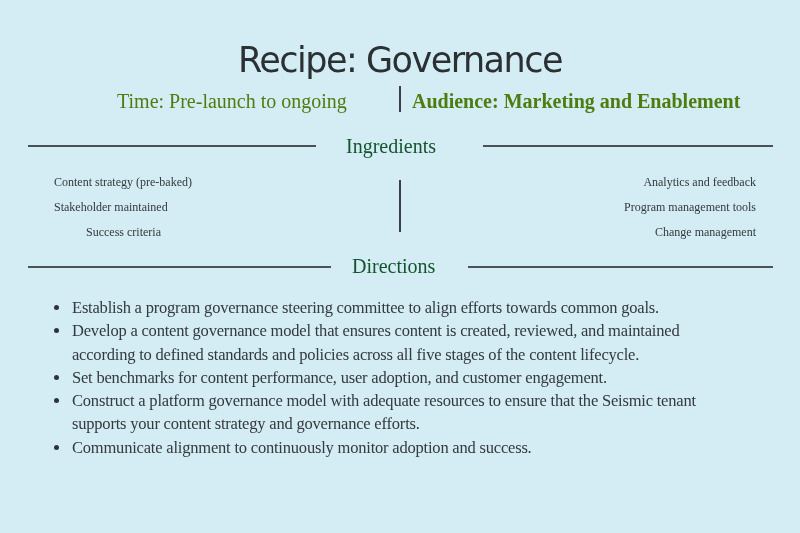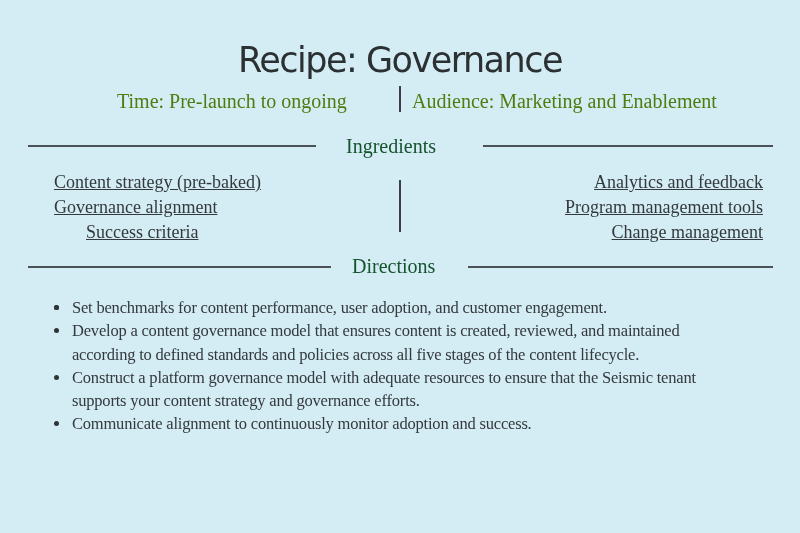--- a/index.html
+++ b/index.html
@@ -30,21 +30,21 @@
     .meta {
       position: absolute;
       top: 86px;
       height: 30px;
       font-size: 20px;
       line-height: 30px;
       color: #4d7c0f;
       white-space: nowrap;
     }
     .meta-time { left: 117px; }
-    .meta-aud { left: 412px; }
+    .meta-aud { left: 412px; font-weight: bold; }
     .meta-divider {
       position: absolute;
       left: 399px;
       top: 86px;
       width: 2px;
       height: 26px;
       background: #3a4044;
     }
     .hline {
       position: absolute;
@@ -53,28 +53,27 @@
     }
     .section-heading {
       position: absolute;
       font-size: 20px;
       line-height: 26px;
       color: #14532d;
       white-space: nowrap;
     }
     .ing-item {
       position: absolute;
-      font-size: 18px;
+      font-size: 12px;
       line-height: 24px;
       white-space: nowrap;
       color: #33393c;
-      text-decoration: underline;
     }
     .ing-left { left: 54px; }
-    .ing-right { right: 37px; }
+    .ing-right { right: 44px; }
     .ing-divider {
       position: absolute;
       left: 399px;
       top: 180px;
       width: 2px;
       height: 52px;
       background: #3a4044;
     }
     .directions {
       position: absolute;
@@ -111,47 +110,48 @@
 <div class="meta meta-time">Time: Pre-launch to ongoing</div>
 <div class="meta-divider"></div>
 <div class="meta meta-aud">Audience: Marketing and Enablement</div>
 
 <div class="hline" style="left:28px; top:145px; width:288px;"></div>
 <div class="section-heading" style="left:346px; top:133px;">Ingredients</div>
 <div class="hline" style="left:483px; top:145px; width:290px;"></div>
 
 <div>
   <div class="ing-item ing-left" style="top:170px;">Content strategy (pre-baked)</div>
-  <div class="ing-item ing-left" style="top:195px;">Governance alignment</div>
+  <div class="ing-item ing-left" style="top:195px;">Stakeholder maintained</div>
   <div class="ing-item ing-left" style="top:220px;margin-left:32px;">Success criteria</div>
 </div>
 
 <div class="ing-divider"></div>
 
 <div>
   <div class="ing-item ing-right" style="top:170px;">Analytics and feedback</div>
   <div class="ing-item ing-right" style="top:195px;">Program management tools</div>
   <div class="ing-item ing-right" style="top:220px;">Change management</div>
 </div>
 
 <div class="hline" style="left:28px; top:266px; width:303px;"></div>
 <div class="section-heading" style="left:352px; top:253px;">Directions</div>
 <div class="hline" style="left:468px; top:266px; width:305px;"></div>
 
 <ul class="directions">
   <li>
     <span class="bullet"></span>
+    <span>Establish a program governance steering committee to align efforts towards common goals.</span>
+  </li>
+  <li>
+    <span class="bullet"></span>
+    <span>Develop a content governance model that ensures content is created, reviewed, and maintained according to defined standards and policies across all five stages of the content lifecycle.</span>
   </li>
   <li>
     <span class="bullet"></span>
     <span>Set benchmarks for content performance, user adoption, and customer engagement.</span>
-  </li>
-  <li>
-    <span class="bullet"></span>
-    <span>Develop a content governance model that ensures content is created, reviewed, and maintained according to defined standards and policies across all five stages of the content lifecycle.</span>
   </li>
   <li>
     <span class="bullet"></span>
     <span>Construct a platform governance model with adequate resources to ensure that the Seismic tenant supports your content strategy and governance efforts.</span>
   </li>
   <li>
     <span class="bullet"></span>
     <span>Communicate alignment to continuously monitor adoption and success.</span>
   </li>
 </ul>

